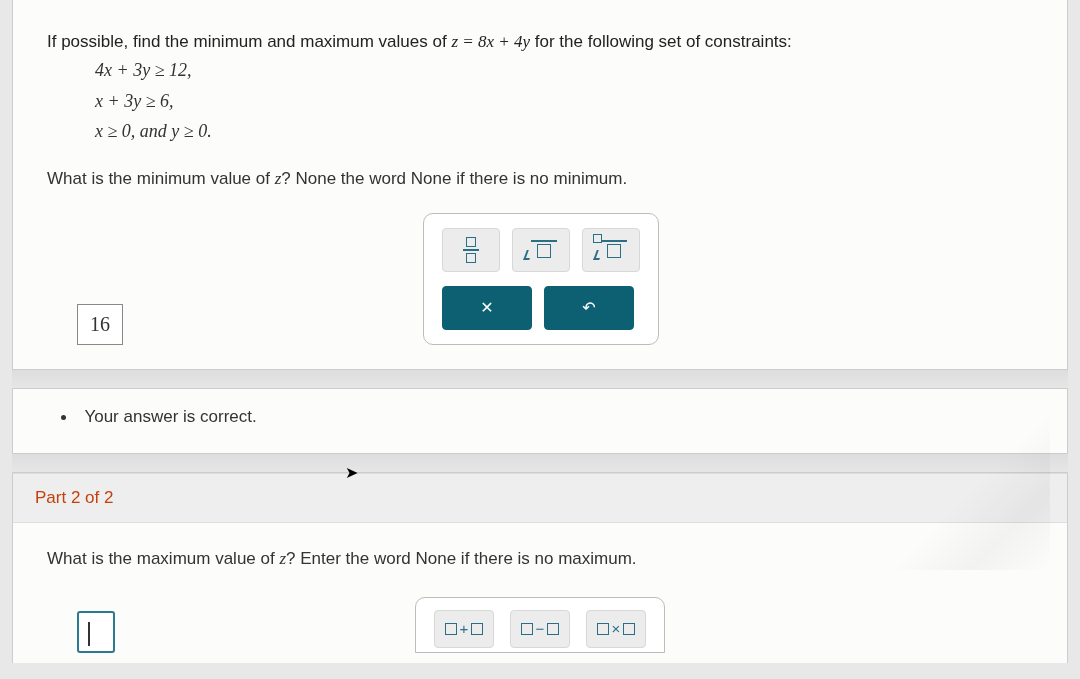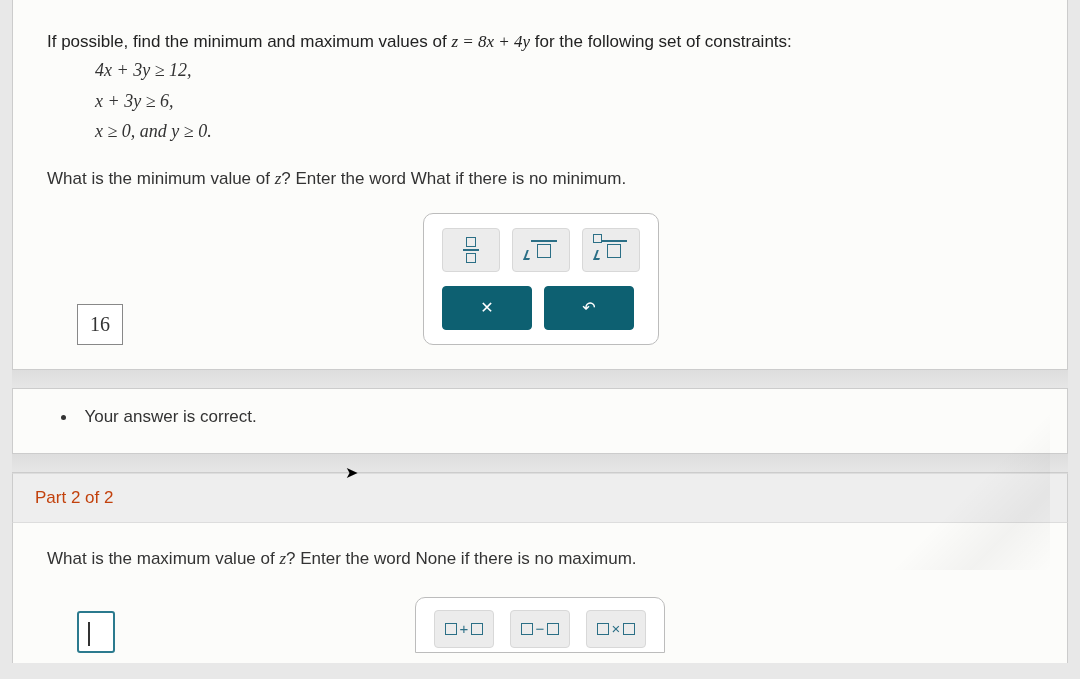--- a/index.html
+++ b/index.html
@@ -235,21 +235,21 @@
       <span class="math">z = 8x + 4y</span>
       <span> for the following set of constraints:</span>
     </div>
     <div class="constraints">
       <div class="row">4x + 3y ≥ 12,</div>
       <div class="row">x + 3y ≥ 6,</div>
       <div class="row">x ≥ 0, and y ≥ 0.</div>
     </div>
 
     <div class="subq">
-      <span>What is the minimum value of </span><span class="math">z</span><span>?  Enter the word What if there is no minimum.</span>
+      <span>What is the minimum value of </span><span class="math">z</span><span>?  None the word None if there is no minimum.</span>
     </div>
 
     <div class="interact-row">
       <div class="answer-box">
         <span>16</span>
       </div>
 
       <div class="palette">
         <div class="palette-row">
           <div class="pbtn">

